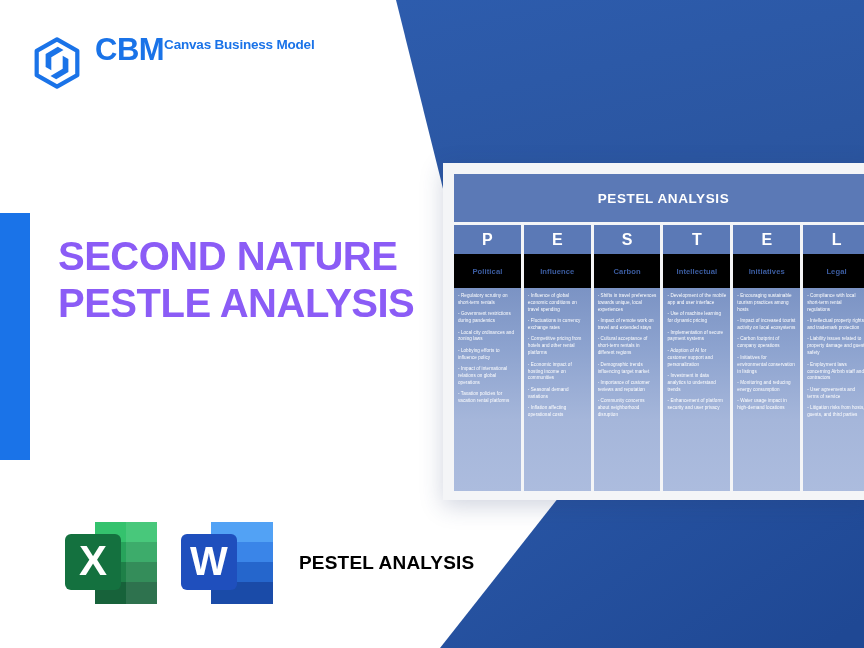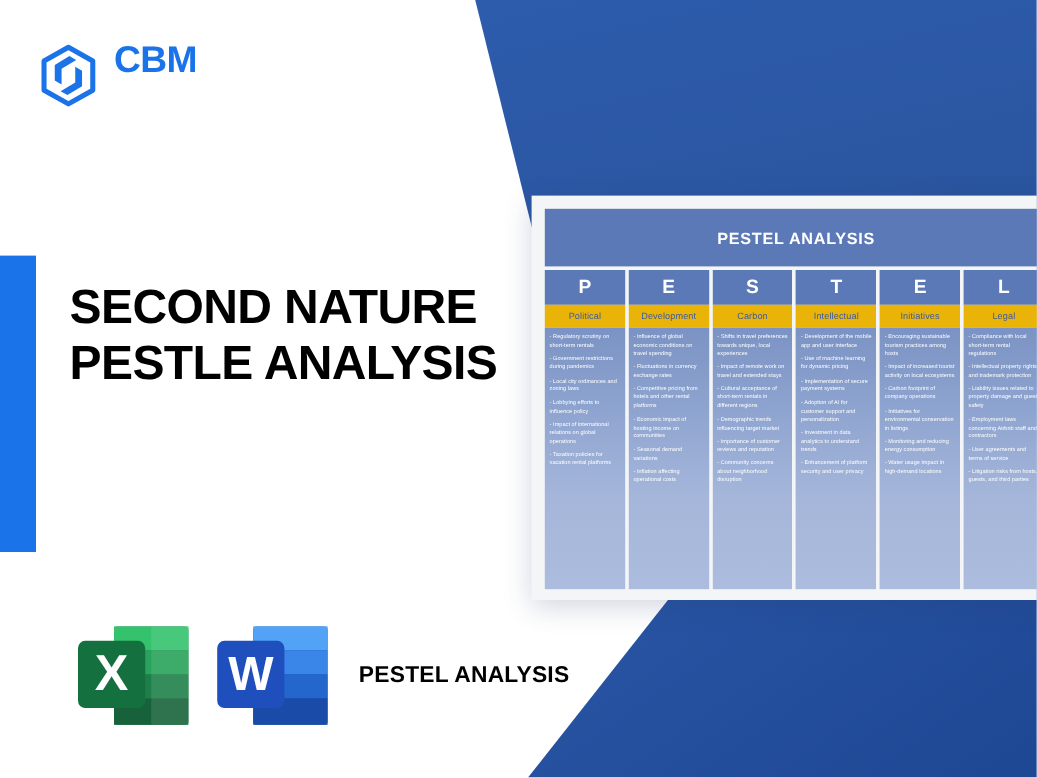--- a/index.html
+++ b/index.html
@@ -31,21 +31,21 @@
 
   
   .accent-bar {
     position:absolute; left:0; top:213px;
     width:30px; height:247px; background:#1a73e8;
   }
 
   
   .headline {
     position:absolute; left:58px; top:233px; width:380px;
-    font-size:40px; font-weight:bold; color:#000000;
+    font-size:40px; font-weight:bold; color:#8b5cf6;
     line-height:1.18; letter-spacing:-0.5px;
   }
 
   
   .file-icons {
     position:absolute; left:63px; top:516px;
     display:flex; align-items:center; gap:22px;
   }
   .icon-pair { display:flex; align-items:center; gap:20px; }
   .office-icon { position:relative; width:96px; height:94px; }
@@ -70,23 +70,23 @@
     letter-spacing:.6px;
   }
   .pestel-cols { display:flex; margin-top:3px; height:266px; }
   .pcol { width:68px; margin-right:3px; display:flex; flex-direction:column; }
   .pcol-letter {
     height:29px; background:#5b79b6;
     display:flex; align-items:center; justify-content:center;
     color:#ffffff; font-size:16px; font-weight:bold;
   }
   .pcol-name {
-    height:19px; background:#eab308;
+    height:34px; background:#000000;
     display:flex; align-items:center; justify-content:center;
-    color:#3b5ca0; font-size:7.6px; font-weight:normal;
+    color:#3b5ca0; font-size:7.6px; font-weight:bold;
     letter-spacing:.1px;
   }
   .pcol-body {
     flex:1 1 auto;
     background:linear-gradient(180deg,#7b93c4 0%,#8da3cf 30%,#a5b6da 65%,#acbcde 100%);
     padding:5px 4px 4px 4px;
     overflow:hidden;
   }
   .pitem {
     color:#ffffff; font-size:4.6px; line-height:1.5;
@@ -120,20 +120,21 @@
     <g fill="none" stroke="#1a73e8" stroke-width="5.2" stroke-linejoin="round">
       <path d="M32 4 L57 18 L57 48 L32 62 L7 48 L7 18 Z"></path>
     </g>
     <g fill="#1a73e8">
       <path d="M18 22 L33 13 L40 17 L25 26 L25 42 L18 38 Z"></path>
       <path d="M46 44 L31 53 L24 49 L39 40 L39 24 L46 28 Z"></path>
     </g>
   </svg>
   <div class="logo-text">
     <div class="logo-title">CBM</div>
+    <div class="logo-sub">Canvas Business Model</div>
   </div>
 </div>
 
 <div class="accent-bar"></div>
 
 <h1 class="headline">SECOND NATURE PESTLE ANALYSIS</h1>
 
 <div class="file-icons">
   <div class="icon-pair">
 
@@ -172,21 +173,21 @@
             <div class="pitem">Regulatory scrutiny on short-term rentals</div>
             <div class="pitem">Government restrictions during pandemics</div>
             <div class="pitem">Local city ordinances and zoning laws</div>
             <div class="pitem">Lobbying efforts to influence policy</div>
             <div class="pitem">Impact of international relations on global operations</div>
             <div class="pitem">Taxation policies for vacation rental platforms</div>
           </div>
         </div>
         <div class="pcol">
           <div class="pcol-letter">E</div>
-          <div class="pcol-name">Development</div>
+          <div class="pcol-name">Influence</div>
           <div class="pcol-body">
             <div class="pitem">Influence of global economic conditions on travel spending</div>
             <div class="pitem">Fluctuations in currency exchange rates</div>
             <div class="pitem">Competitive pricing from hotels and other rental platforms</div>
             <div class="pitem">Economic impact of hosting income on communities</div>
             <div class="pitem">Seasonal demand variations</div>
             <div class="pitem">Inflation affecting operational costs</div>
           </div>
         </div>
         <div class="pcol">

